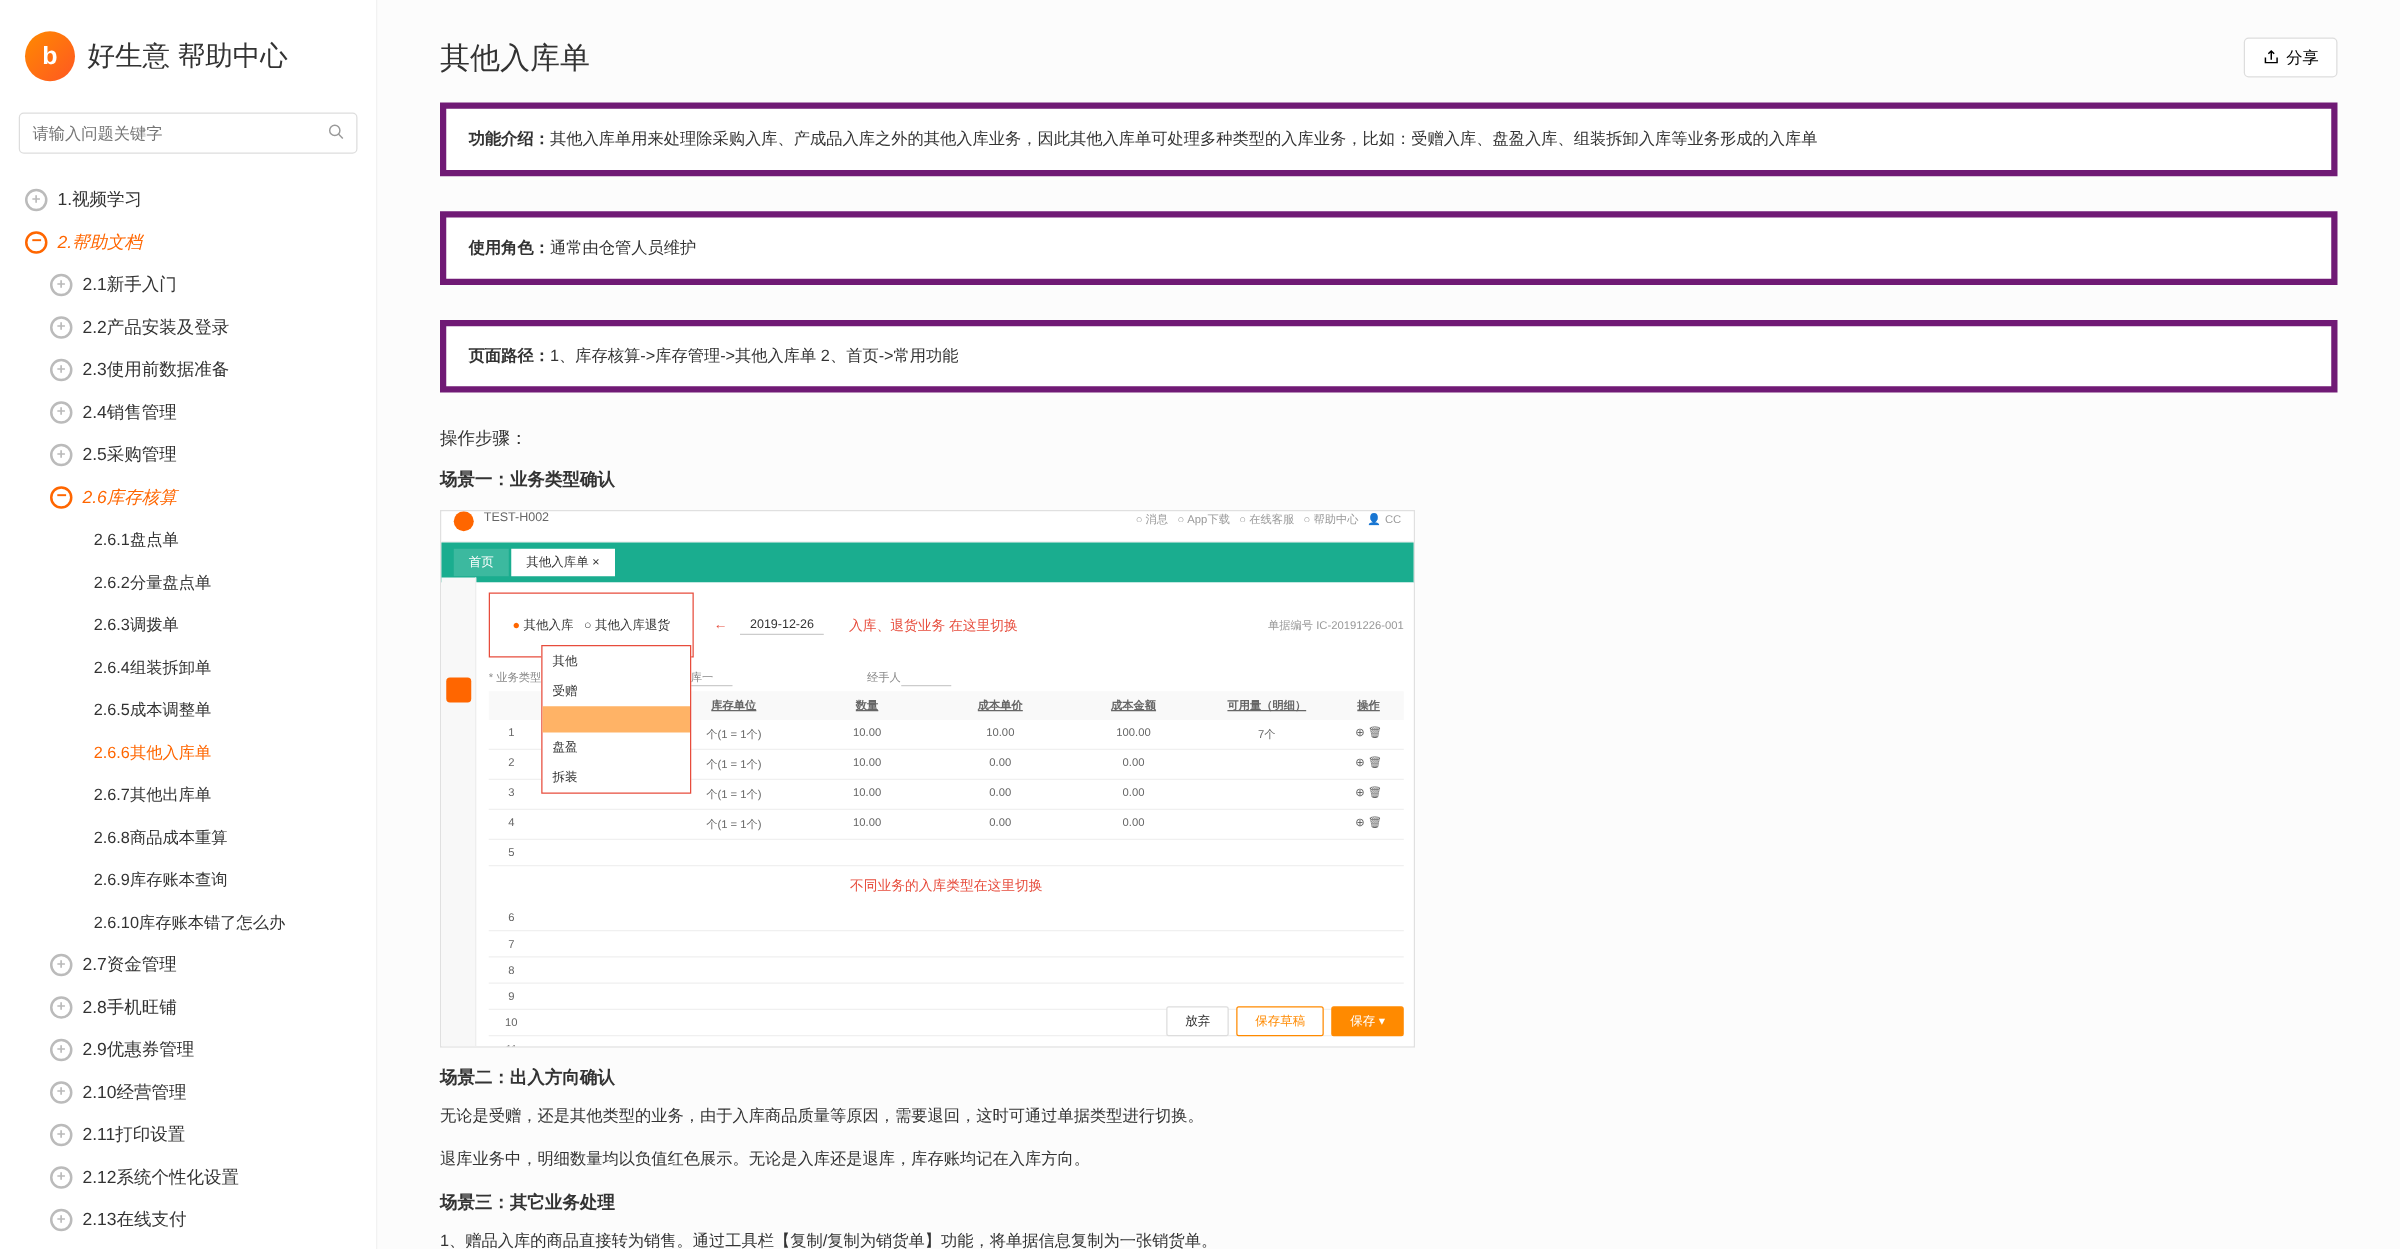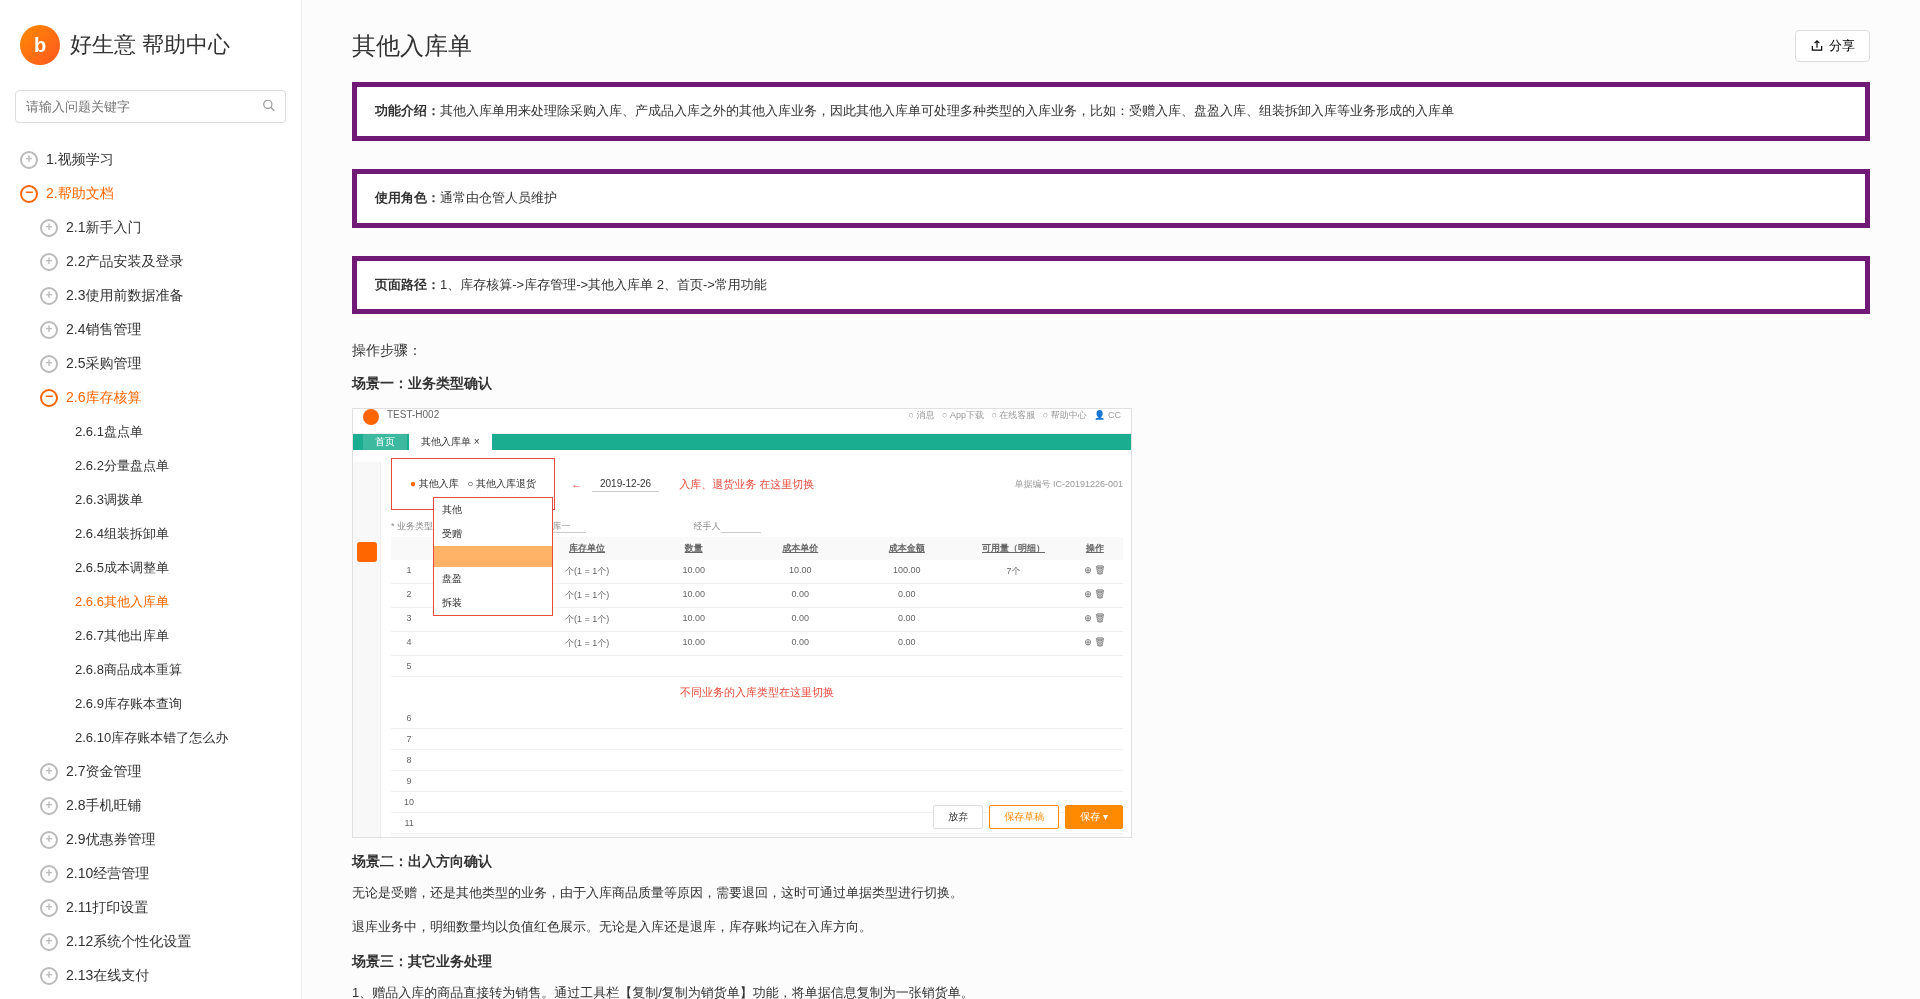--- a/index.html
+++ b/index.html
@@ -14,47 +14,47 @@
 .search-icon-pos { position: absolute; right: 10px; top: 50%; transform: translateY(-50%); color: #999; }
 .nav-item { display: flex; align-items: center; padding: 8px 0; cursor: pointer; font-size: 14px; color: #333; }
 .nav-icon { width: 18px; height: 18px; margin-right: 8px; display: inline-flex; align-items: center; justify-content: center; color: #999; }
 .nav-icon.plus::before { content: "+"; font-weight: bold; border: 2px solid #bbb; border-radius: 50%; width: 14px; height: 14px; line-height: 12px; text-align: center; font-size: 12px; color: #bbb; }
 .nav-icon.minus { color: #ff6600; }
 .nav-icon.minus::before { content: "−"; font-weight: bold; border: 2px solid #ff6600; border-radius: 50%; width: 14px; height: 14px; line-height: 11px; text-align: center; font-size: 14px; }
 .nav-item.level-1 { padding-left: 5px; }
 .nav-item.level-2 { padding-left: 25px; }
 .nav-item.level-3 { padding-left: 60px; font-size: 13px; }
 .nav-item.active { color: #ff6600; }
-.nav-item.active-parent { color: #ff6600; }
+.nav-item.active-parent { color: #ff6600; font-style: italic; }
 .main { flex: 1; padding: 30px 50px; background: #fcfcfc; }
 .page-header { display: flex; justify-content: space-between; align-items: center; margin-bottom: 20px; }
 .page-title { font-size: 24px; font-weight: 500; color: #333; }
 .share-btn { padding: 6px 14px; border: 1px solid #ddd; border-radius: 4px; background: #fff; cursor: pointer; font-size: 13px; display: flex; align-items: center; gap: 5px; }
 .info-box { border: 5px solid #701a75; border-radius: 0; padding: 14px 18px; margin-bottom: 28px; background: #fff; font-size: 13px; line-height: 1.6; }
 .info-label { font-weight: bold; }
 .content-section { margin-top: 20px; }
 .step-label { font-size: 14px; margin-bottom: 15px; }
 .scene-title { font-weight: bold; font-size: 14px; margin: 15px 0 10px; }
 .scene-text { font-size: 13px; line-height: 1.8; margin-bottom: 10px; }
 .screenshot-img { width: 780px; height: 430px; background: #f5f5f5; border: 1px solid #e0e0e0; margin: 15px 0; position: relative; overflow: hidden; }
 .ss-top { height: 25px; background: #fff; border-bottom: 1px solid #eee; display:flex; align-items:flex-start; padding: 0 10px; font-size: 10px; color: #666;}
 .ss-top-logo { width:16px; height:16px; border-radius: 50%; background: #ff6600; margin-right: 8px;}
-.ss-tabbar { height: 16px; background: #1aad8f; display: flex; align-items: center; padding-left: 10px; }
+.ss-tabbar { height: 32px; background: #1aad8f; display: flex; align-items: center; padding-left: 10px; }
 .ss-tab { background: rgba(255,255,255,0.15); color: #fff; font-size: 10px; padding: 4px 12px; margin-right: 2px; }
 .ss-tab.active { background: #fff; color: #333; }
 .ss-body { background: #fff; padding: 8px; font-size: 10px; }
 .ss-red-box { border: 1.5px solid #e74c3c; padding: 18px; }
 .ss-red-text { color: #e74c3c; font-size: 11px; }
 .ss-orange-bar { position: absolute; left: 0; top: 53px; bottom: 0; width: 28px; background: #f8f8f8; border-right: 1px solid #eee;}
 .ss-orange-ico { width: 20px; height: 20px; background: #ff6600; margin: 80px auto 0; border-radius: 3px;}
 .ss-table { margin-left: 30px; font-size: 9px; color: #666;}
 .ss-table-head { display: flex; background: #f9f9f9; font-weight: bold; text-decoration: underline; }
 .ss-table-head > div, .ss-table-row > div { flex: 1; padding: 5px 3px; text-align: center; }
 .ss-table-row { display: flex; border-bottom: 1px solid #f0f0f0;}
-.ss-dropdown { position: absolute; left: 80px; top: 88px; width: 120px; background: #fff; border: 1.5px solid #e74c3c; z-index: 10; font-size: 10px;}
+.ss-dropdown { position: absolute; left: 80px; top: 107px; width: 120px; background: #fff; border: 1.5px solid #e74c3c; z-index: 10; font-size: 10px;}
 .ss-dropdown-item { padding: 5px 8px; }
 .ss-dropdown-item.sel { background: #ffb366; color: #fff;}
 .ss-footer { position: absolute; bottom: 8px; right: 8px; display: flex; gap: 6px;}
 .ss-btn { padding: 4px 14px; font-size: 10px; border: 1px solid #ddd; border-radius: 2px; background: #fff;}
 .ss-btn.pr { background: #ff8a00; color: #fff; border-color: #ff8a00;}
 .ss-btn.ol { border-color: #ff8a00; color: #ff8a00;}
 svg { width: 14px; height: 14px; }
 </style>
 </head>
 <body>

